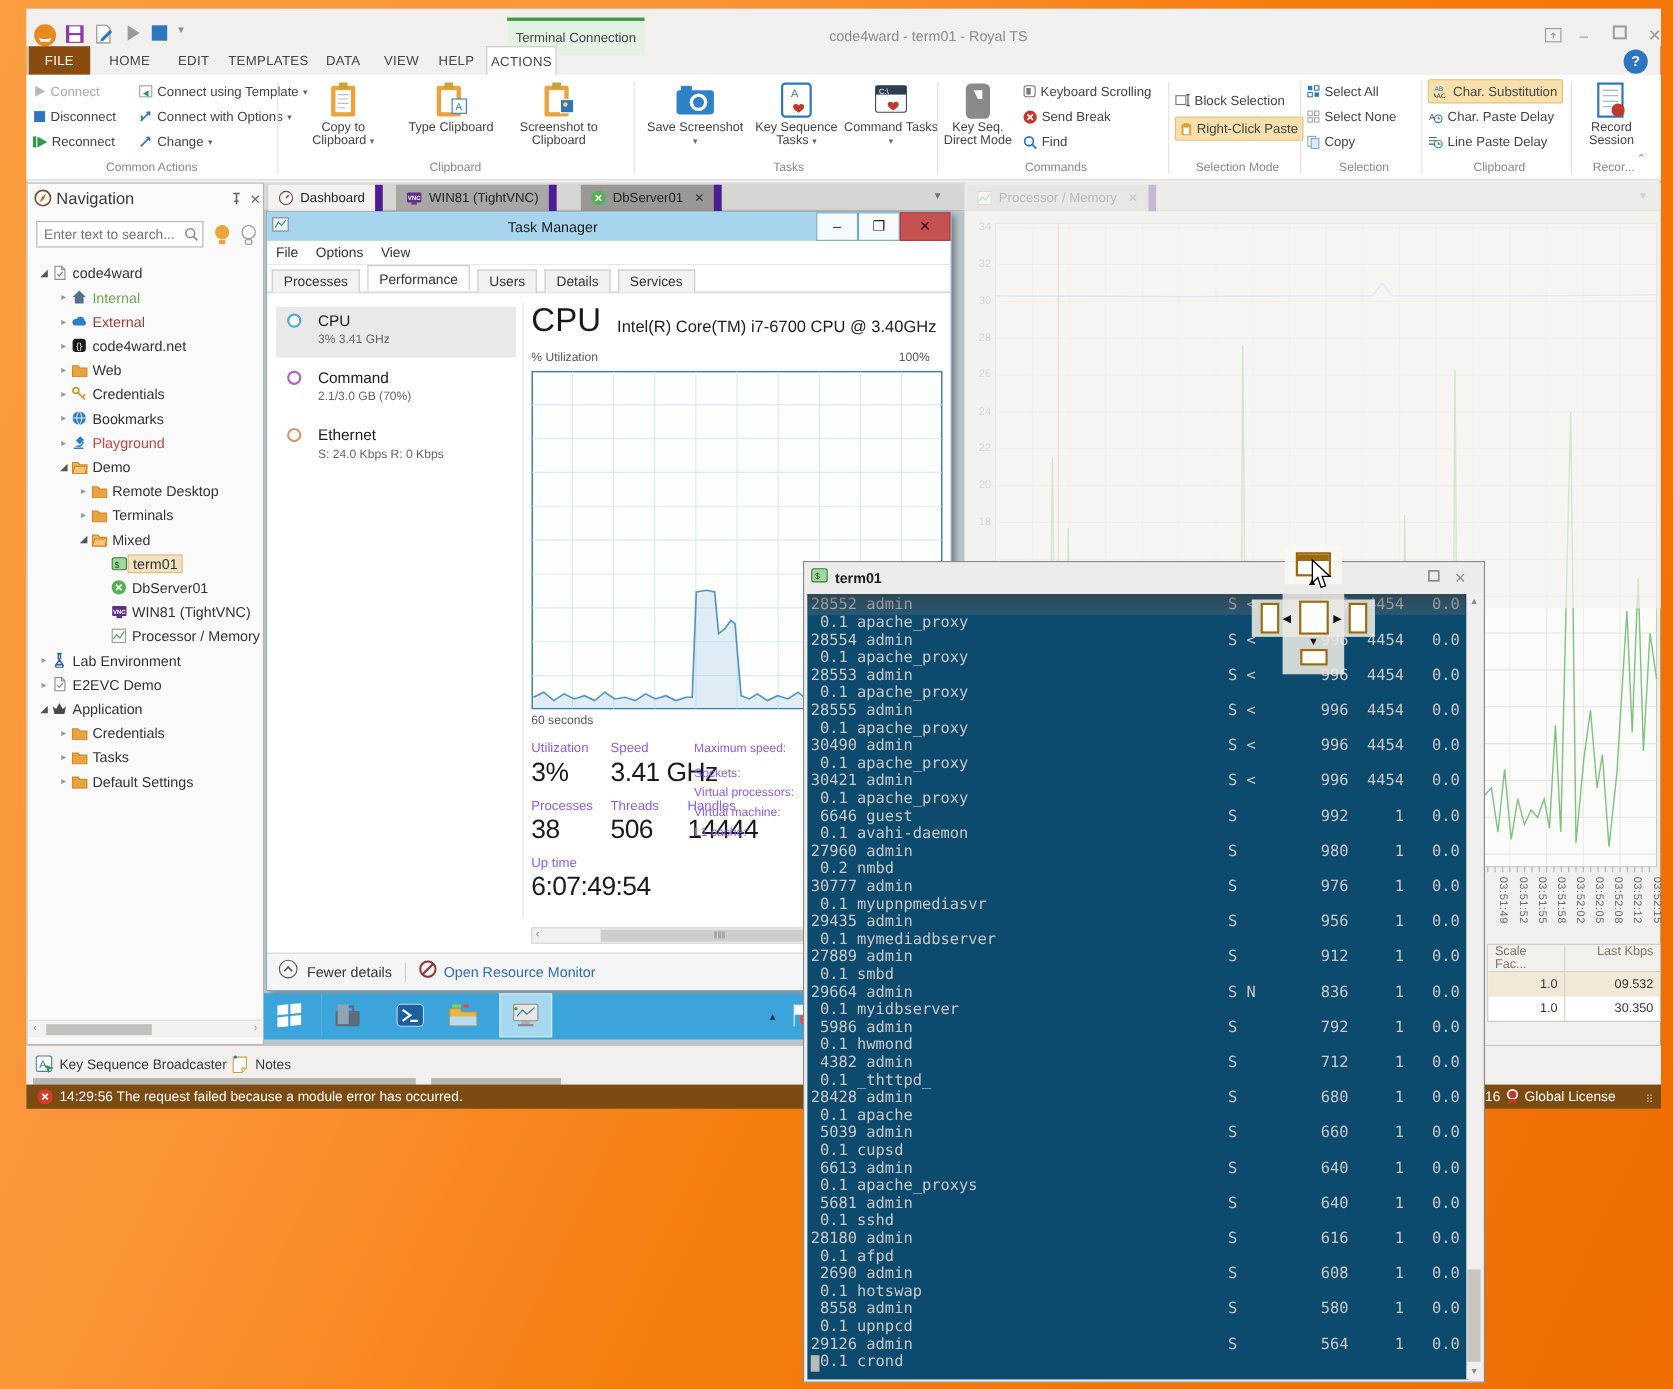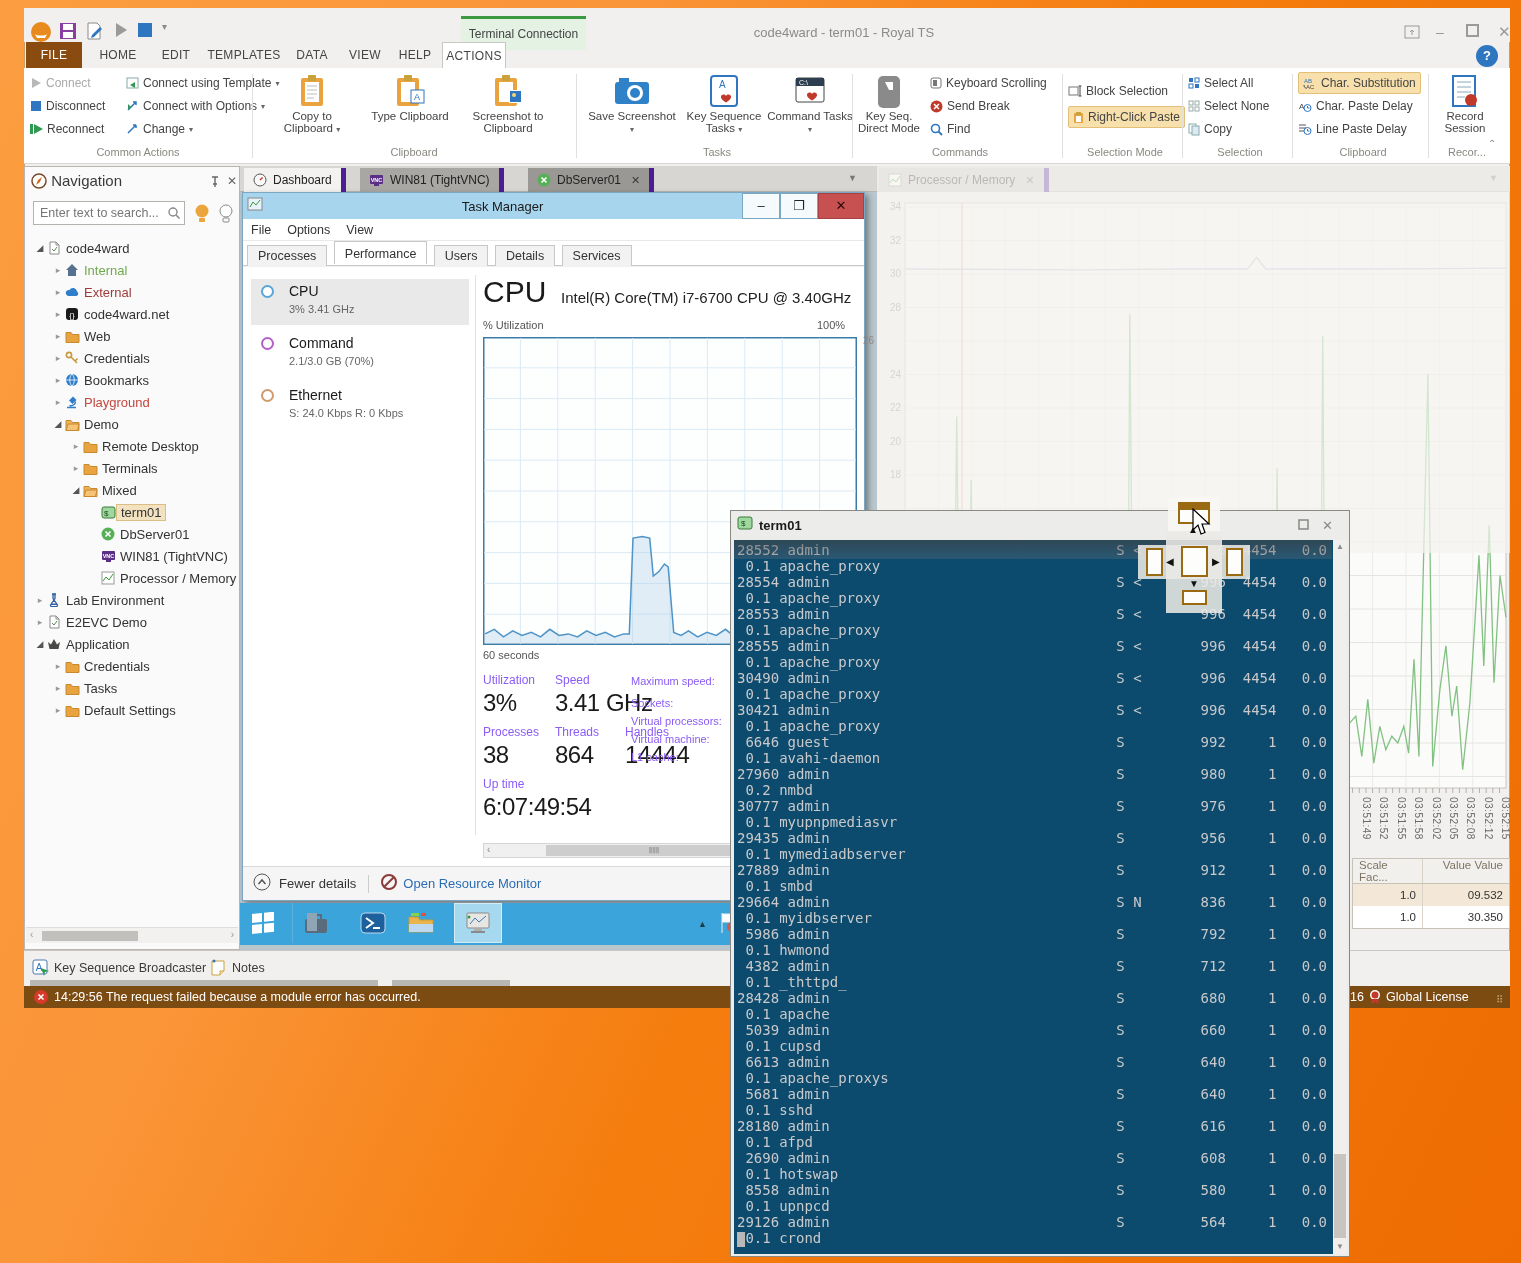--- a/index.html
+++ b/index.html
@@ -26,21 +26,21 @@
 .hl{background:#f7e0ac;border:1px solid #e3c07a;border-radius:2px}
 .car{color:#666;font-size:8px}
 .navp{position:absolute;left:24px;top:166px;width:216px;height:784px;background:#fbfafa;border:1px solid #b9b6b2}
 .navhdr{position:absolute;left:0;top:0;width:100%;height:28px;font-size:15px;color:#3a3a3a;line-height:28px}
 .search{position:absolute;left:8px;top:34px;width:152px;height:24px;border:1px solid #b5b2ad;background:#fff;font-size:12.5px;color:#9a9792;padding:0 22px 0 6px}
 .trow{height:22px;display:flex;align-items:center;font-size:13px;color:#333;white-space:nowrap}
 .trow .arr{width:14px;font-size:9px;color:#999;text-align:center}
 .trow .tic{width:19px;display:flex;align-items:center}
 .trow.sel .lbl{background:#f3e2c0;border:1px solid #dcbe85;padding:0 4px;margin-left:-4px}
 .dtstrip{position:absolute;top:166px;height:26px;background:#d8d6d3;border-bottom:1px solid #b9b6b2}
-.dtab{position:absolute;top:2px;height:24px;font-size:12px;color:#222;display:flex;align-items:center;padding:0 9px;gap:6px;border-right:5px solid #4c1d95}
+.dtab{position:absolute;top:2px;height:24px;font-size:12px;color:#222;display:flex;align-items:center;padding:0 9px;gap:6px;border-right:7px solid #4c1d95}
 .session{position:absolute;left:240px;top:192px;width:637px;height:758px;background:#b9c6cd}
 .tm{position:absolute;left:2px;top:0;width:623px;height:709px;background:#f0f0f0;border:1px solid #7ba7c4;box-shadow:3px 3px 6px rgba(0,0,0,.4)}
 .tmtitle{height:26px;background:#a8d5ee;display:flex;align-items:center}
 .tmbtn{width:38px;height:26px;text-align:center;line-height:24px;font-size:13px;color:#222}
 .tmmenu{height:22px;background:#fff;display:flex;align-items:center;font-size:12.5px;color:#333;gap:0;border-bottom:1px solid #e8e8e8}
 .tmtab{display:inline-block;padding:3px 10px;font-size:12.5px;color:#333;border:1px solid #c8c8c8;border-bottom:none;background:#f2f2f2;margin-right:2px}
 .tmtab.act{background:#fff;position:relative;top:-2px;padding-top:5px}
 .sbitem{position:absolute;left:8px;width:218px;height:46px}
 .ring{display:inline-block;width:13px;height:13px;border-radius:50%;border:2px solid #58a6d8;background:#fff}
 .statlbl{position:absolute;font-size:12px;color:#8b5cf6}
@@ -676,21 +676,21 @@
             <polyline points="2.0,296.9 11.3,292.3 20.5,299.9 29.8,293.8 39.0,298.4 48.3,295.4 57.5,299.9 66.8,292.3 76.0,298.4 85.3,296.9 94.5,299.9 103.8,293.8 113.0,298.4 122.3,295.4 131.5,299.9 140.8,296.9 146.3,296.9 150.0,201.1 159.3,199.6 166.7,201.1 170.3,239.1 175.9,234.6 181.4,227.0 185.2,230.0 190.7,295.4 198.1,298.4 205.5,293.8 214.7,299.9 224.0,295.4 233.3,298.4 242.5,292.3 251.8,299.9 261.0,295.4 270.3,290.8 279.5,298.4 288.8,293.8 298.0,299.9 307.3,292.3 316.5,298.4 325.8,295.4 335.0,299.9 344.3,293.8 353.5,298.4 362.8,295.4 372.0,298.4" fill="none" stroke="#4f94c8" stroke-width="1.5"></polyline>
           </svg>
         <div style="position:absolute;left:240px;top:382px;font-size:11px;color:#555">60 seconds</div>
         <div class="statlbl" style="left:240px;top:406px">Utilization</div>
         <div class="statval" style="left:240px;top:422px">3%</div>
         <div class="statlbl" style="left:312px;top:406px">Speed</div>
         <div class="statval" style="left:312px;top:422px">3.41 GHz</div>
         <div class="statlbl" style="left:240px;top:458px">Processes</div>
         <div class="statval" style="left:240px;top:474px">38</div>
         <div class="statlbl" style="left:312px;top:458px">Threads</div>
-        <div class="statval" style="left:312px;top:474px">864</div>
+        <div class="statval" style="left:312px;top:474px">506</div>
         <div class="statlbl" style="left:382px;top:458px">Handles</div>
         <div class="statval" style="left:382px;top:474px">14444</div>
         <div class="statlbl" style="left:240px;top:510px">Up time</div>
         <div class="statval" style="left:240px;top:526px">6:07:49:54</div>
         <div class="statlbl" style="left:388px;top:408px;font-size:11px">Maximum speed:</div>
         <div class="statlbl" style="left:388px;top:430px;font-size:11px">Sockets:</div>
         <div class="statlbl" style="left:388px;top:448px;font-size:11px">Virtual processors:</div>
         <div class="statlbl" style="left:388px;top:466px;font-size:11px">Virtual machine:</div>
         <div class="statlbl" style="left:388px;top:484px;font-size:11px">L1 cache:</div>
         <div style="position:absolute;left:240px;top:576px;width:374px;height:15px;background:#f0f0f0;border:1px solid #d5d5d5">
@@ -893,41 +893,41 @@
       <line x1="622.52" y1="596" x2="622.52" y2="601" stroke="#b3b1ad"></line>
       <line x1="85.095" y1="11" x2="85.095" y2="596" stroke="#e5a3a3" stroke-width="1.2"></line>
       <polyline points="28.0,77.0 208.3,77.8 298.4,77.0 370.6,77.0 379.6,65.3 388.6,77.0 508.8,77.0 629.0,76.1" fill="none" stroke="#b9c3d6" stroke-width="1.3"></polyline>
       <polyline points="28.0,542.6 40.0,564.4 49.0,537.6 58.0,559.4 67.1,547.6 76.1,554.4 79.7,224.4 83.3,559.4 91.1,551.0 94.1,288.0 97.7,554.4 112.1,544.3 130.2,557.7 148.2,547.6 166.2,561.1 184.3,551.0 202.3,559.4 220.3,546.0 238.3,557.7 250.4,551.0 252.8,122.2 256.4,554.4 274.4,547.6 292.4,559.4 310.5,549.3 328.5,557.7 346.5,547.6 364.6,556.0 382.6,551.0 397.6,554.4 400.0,276.3 403.6,557.7 418.7,549.3 436.7,556.0 443.3,551.0 445.7,144.0 448.7,554.4 460.7,542.6 472.7,530.9 478.8,524.2 484.8,564.4 490.8,507.4 496.8,571.1 502.8,534.3 508.8,557.7 514.8,544.3 520.8,551.0 526.8,534.3 531.6,561.1 537.0,467.3 541.9,564.4 550.9,182.5 555.7,574.4 562.9,497.4 568.9,453.8 574.9,524.2 579.7,494.1 585.7,577.8 592.9,510.8 602.0,363.4 606.8,473.9 612.2,333.3 617.0,490.7 623.0,383.5 629.0,425.4" fill="none" stroke="#83c183" stroke-width="1.3"></polyline>
     </svg>
   <div id="ylabels">
       <div class="ylab" style="left: 879px; top: 201px;">34</div>
       <div class="ylab" style="left: 879px; top: 234.5px;">32</div>
       <div class="ylab" style="left: 879px; top: 268px;">30</div>
       <div class="ylab" style="left: 879px; top: 301.5px;">28</div>
-      <div class="ylab" style="left: 852px; top: 335px; text-align: right;">26</div>
+      <div class="ylab" style="left: 879px; top: 335px; text-align: right;">26</div>
       <div class="ylab" style="left: 879px; top: 368.5px;">24</div>
       <div class="ylab" style="left: 879px; top: 402px;">22</div>
       <div class="ylab" style="left: 879px; top: 435.5px;">20</div>
       <div class="ylab" style="left: 879px; top: 469px;">18</div>
     </div>
   <div id="xlabels">
       <div class="xlab" style="left: 1361px; top: 797px; z-index: 4;">03:51:49</div>
       <div class="xlab" style="left: 1378.4px; top: 797px; z-index: 4;">03:51:52</div>
       <div class="xlab" style="left: 1395.8px; top: 797px; z-index: 4;">03:51:55</div>
       <div class="xlab" style="left: 1413.2px; top: 797px; z-index: 4;">03:51:58</div>
       <div class="xlab" style="left: 1430.6px; top: 797px; z-index: 4;">03:52:02</div>
       <div class="xlab" style="left: 1448px; top: 797px; z-index: 4;">03:52:05</div>
       <div class="xlab" style="left: 1465.4px; top: 797px; z-index: 4;">03:52:08</div>
       <div class="xlab" style="left: 1482.8px; top: 797px; z-index: 4;">03:52:12</div>
       <div class="xlab" style="left: 1500.2px; top: 797px; z-index: 4;">03:52:15</div>
     </div>
   <div class="ptbl">
     <div class="hd">
         <span class="c1" style="text-align:left">Scale Fac...</span>
-        <span class="c2">Value Value</span>
+        <span class="c2">Last Kbps</span>
       </div>
     <div class="rw" style="background:#f3e8d7">
         <span class="c1">1.0</span>
         <span class="c2">09.532</span>
       </div>
     <div class="rw">
         <span class="c1">1.0</span>
         <span class="c2">30.350</span>
       </div>
   </div>

